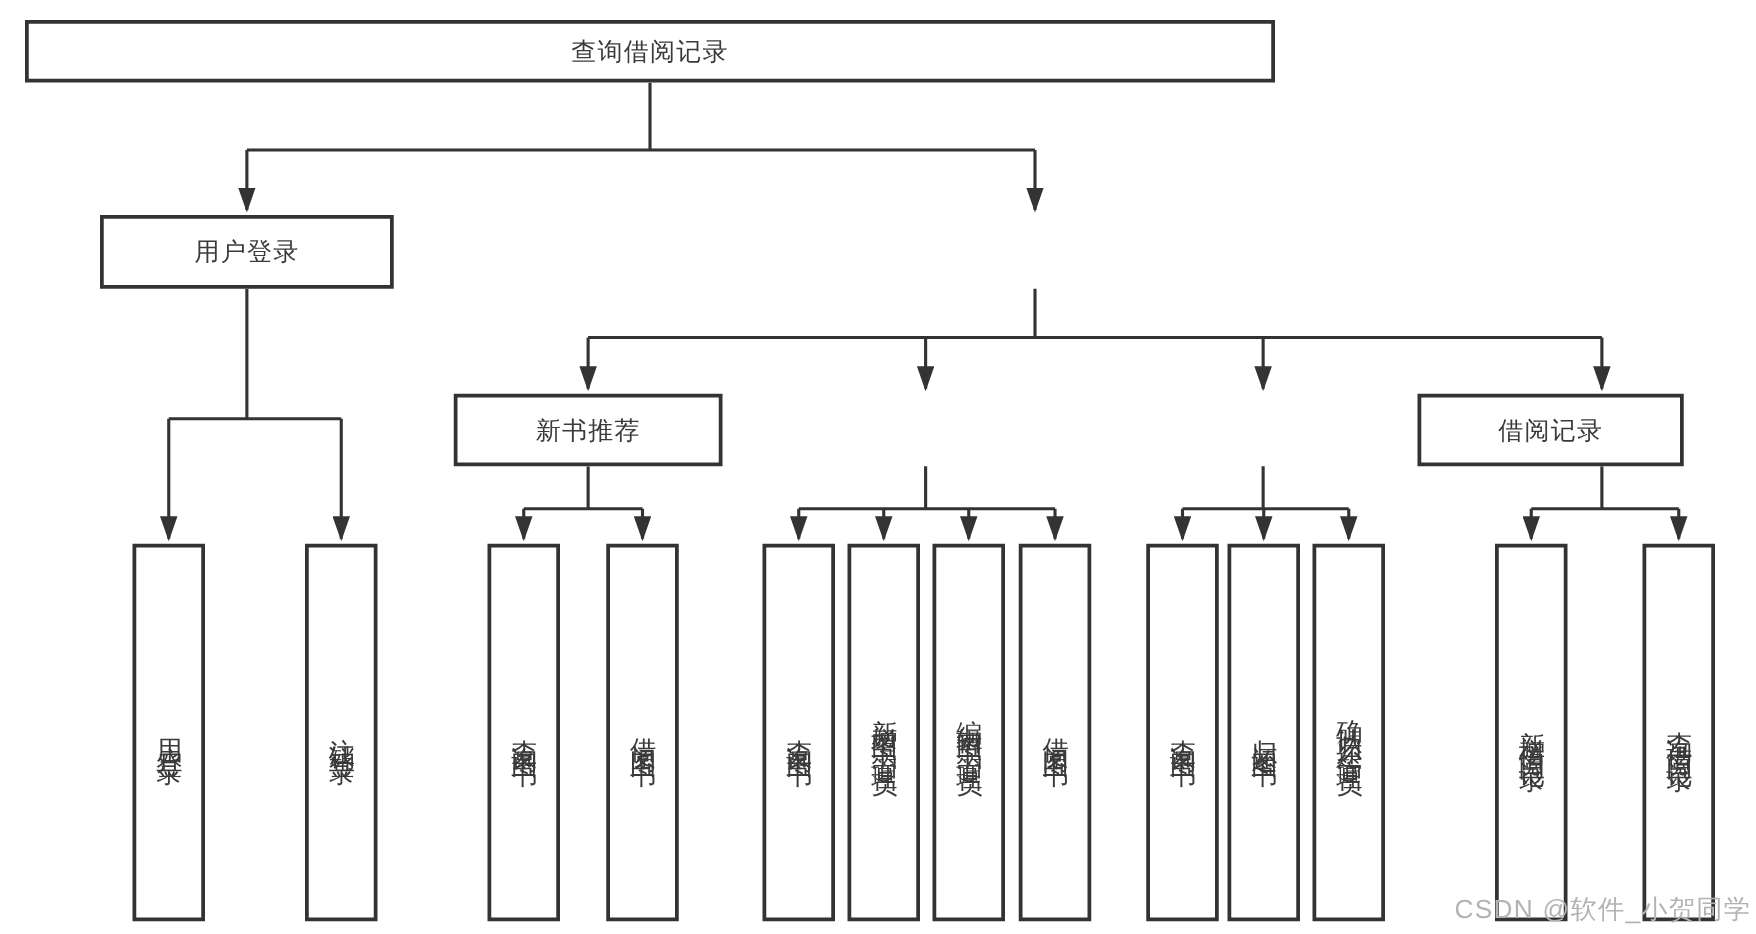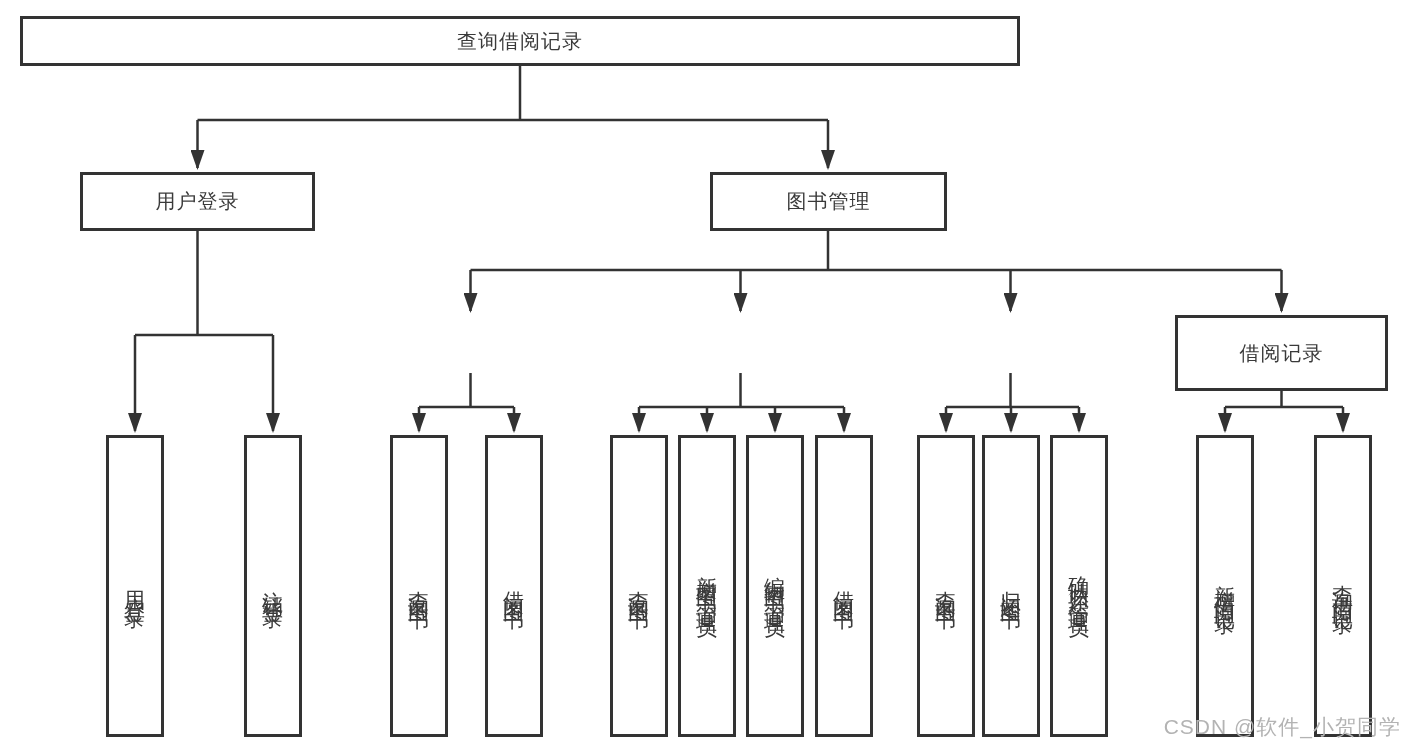--- a/index.html
+++ b/index.html
@@ -103,23 +103,23 @@
       <path d="M1281.5,373 V407"></path>
       <path d="M1225,407 H1343"></path>
       <path d="M1225,407 V431" marker-end="url(#arrow)"></path>
       <path d="M1343,407 V431" marker-end="url(#arrow)"></path>
     </g>
   </svg>
 
   <div class="box h" style="left:20px;top:16px;width:1000px;height:50px">查询借阅记录</div>
 
   <div class="box h" style="left:80px;top:172px;width:235px;height:59px">用户登录</div>
-  <div class="box h" style="left:710px;top:172px;width:237px;height:59px">图书管理</div>
 
-  <div class="box h" style="left:1175px;top:315px;width:213px;height:76px">借阅记录</div>
+  <div class="box h" style="left:363px;top:315px;width:215px;height:58px">新书推荐</div>
+  <div class="box h" style="left:1134px;top:315px;width:213px;height:58px">借阅记录</div>
 
   <div class="box v" style="left:106px;top:435px;width:58px;height:302px">用户登录</div>
   <div class="box v" style="left:244px;top:435px;width:58px;height:302px">注销登录</div>
 
   <div class="box v" style="left:390px;top:435px;width:58px;height:302px">查询图书</div>
   <div class="box v" style="left:485px;top:435px;width:58px;height:302px">借阅图书</div>
 
   <div class="box v" style="left:610px;top:435px;width:58px;height:302px">查询图书</div>
   <div class="box v" style="left:678px;top:435px;width:58px;height:302px">新增图书（管理员）</div>
   <div class="box v" style="left:746px;top:435px;width:58px;height:302px">编辑图书（管理员）</div>

